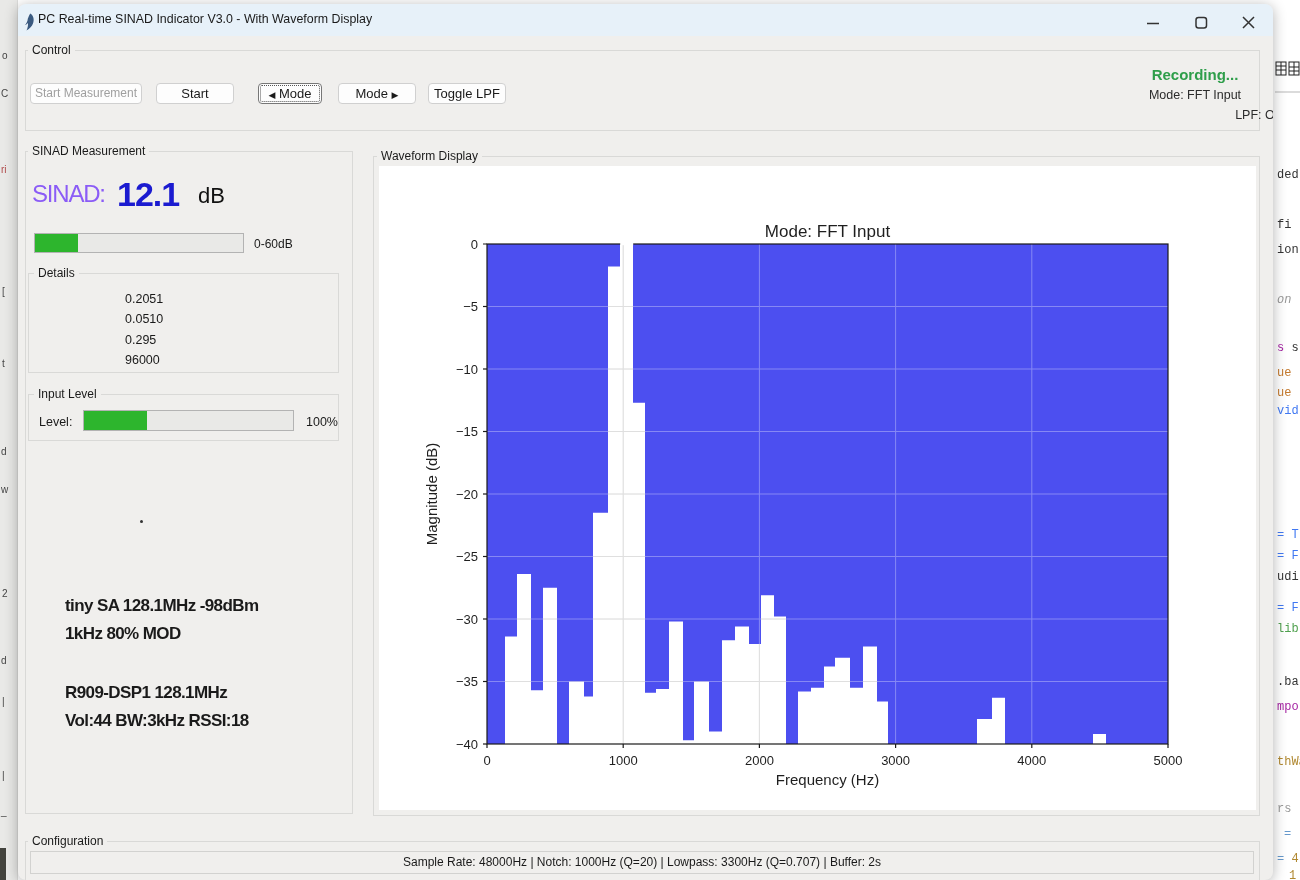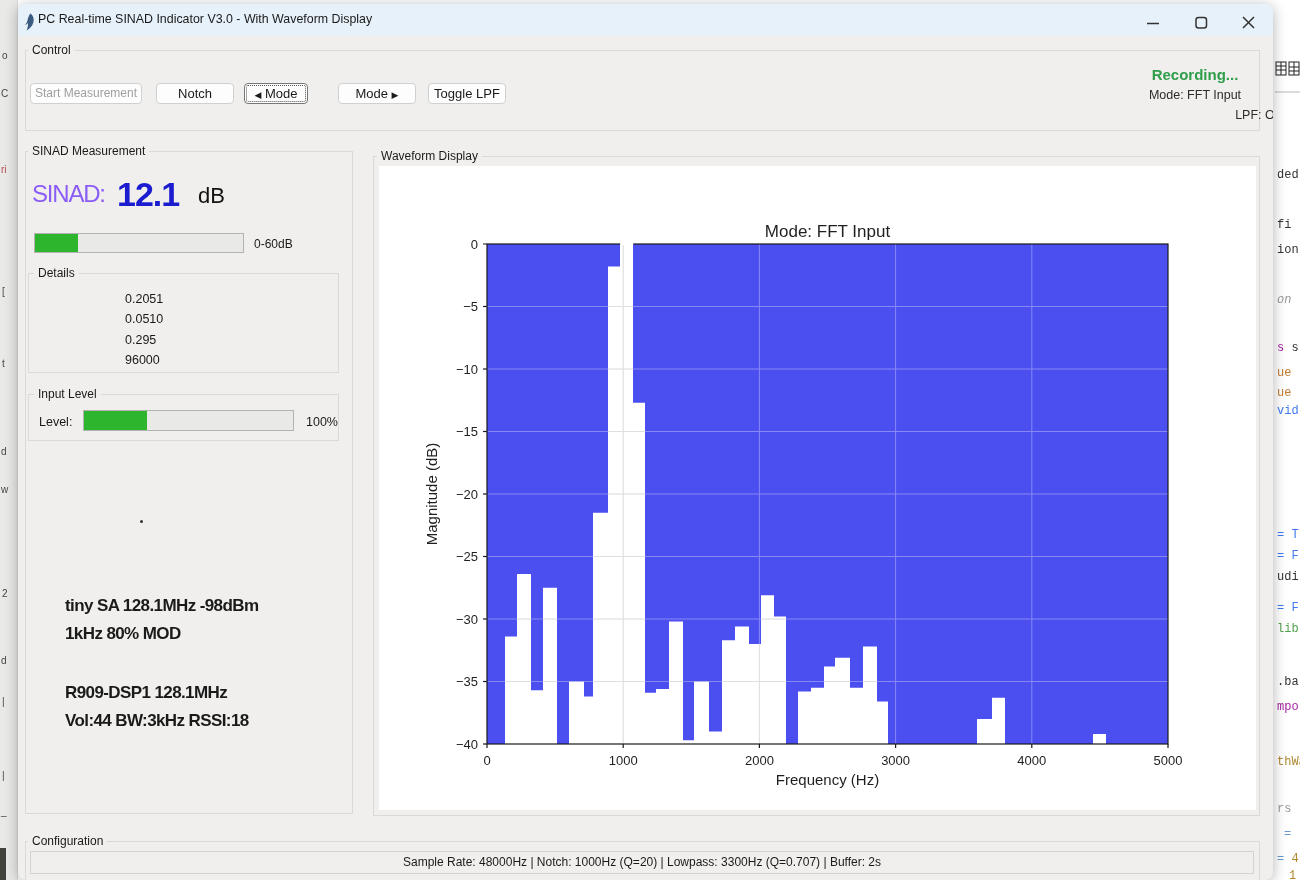--- a/index.html
+++ b/index.html
@@ -75,22 +75,22 @@
   <div class="abs" id="titletext">PC Real-time SINAD Indicator V3.0 - With Waveform Display</div>
   <svg class="abs" style="left:1125px;top:9px;" width="120" height="20">
     <line x1="4" y1="10.5" x2="16" y2="10.5" stroke="#333" stroke-width="1.5"></line>
     <rect x="53" y="4.5" width="10.5" height="10.5" rx="2.5" fill="none" stroke="#333" stroke-width="1.5"></rect>
     <path d="M100,4 L111,15 M111,4 L100,15" stroke="#333" stroke-width="1.5"></path>
   </svg>
 
   <div class="gbox" style="left:7px;top:46px;width:1235px;height:81px;"></div>
   <div class="glabel" style="left:10px;top:39px;">Control</div>
   <div class="btn" style="left:12px;top:79px;width:112px;color:#9f9f9f;font-size:12px;">Start Measurement</div>
-  <div class="btn" style="left:138px;top:79px;width:78px;">Notch</div>
-  <div class="btn" style="left:226px;top:79px;width:64px;border-color:#777;"><span style="font-size:9px;">◀</span> Mode<div style="position:absolute;left:1px;top:1px;right:1px;bottom:1px;border:1px dotted #555;border-radius:2px;"></div></div>
+  <div class="btn" style="left:138px;top:79px;width:78px;">Start</div>
+  <div class="btn" style="left:240px;top:79px;width:64px;border-color:#777;"><span style="font-size:9px;">◀</span> Mode<div style="position:absolute;left:1px;top:1px;right:1px;bottom:1px;border:1px dotted #555;border-radius:2px;"></div></div>
   <div class="btn" style="left:320px;top:79px;width:78px;">Mode <span style="font-size:9px;">▶</span></div>
   <div class="btn" style="left:410px;top:79px;width:78px;">Toggle LPF</div>
   <div class="abs" style="left:1082px;top:62px;width:190px;text-align:center;font-size:15px;font-weight:bold;color:#2e9e4a;">Recording...</div>
   <div class="abs" style="left:1082px;top:84px;width:190px;text-align:center;font-size:12.5px;color:#2b2b2b;">Mode: FFT Input</div>
   <div class="abs" style="left:1082px;top:104px;width:190px;text-align:right;font-size:12.5px;color:#2b2b2b;">LPF: OFF</div>
 
   <div class="gbox" style="left:7px;top:147px;width:328px;height:663px;"></div>
   <div class="glabel" style="left:10px;top:140px;">SINAD Measurement</div>
   <div class="abs" style="left:14px;top:176px;font-size:24px;color:#8b5cf6;letter-spacing:-1.2px;">SINAD:</div>
   <div class="abs" style="left:99px;top:171px;font-size:34px;font-weight:bold;color:#1b1bd0;letter-spacing:-1px;">12.1</div>

